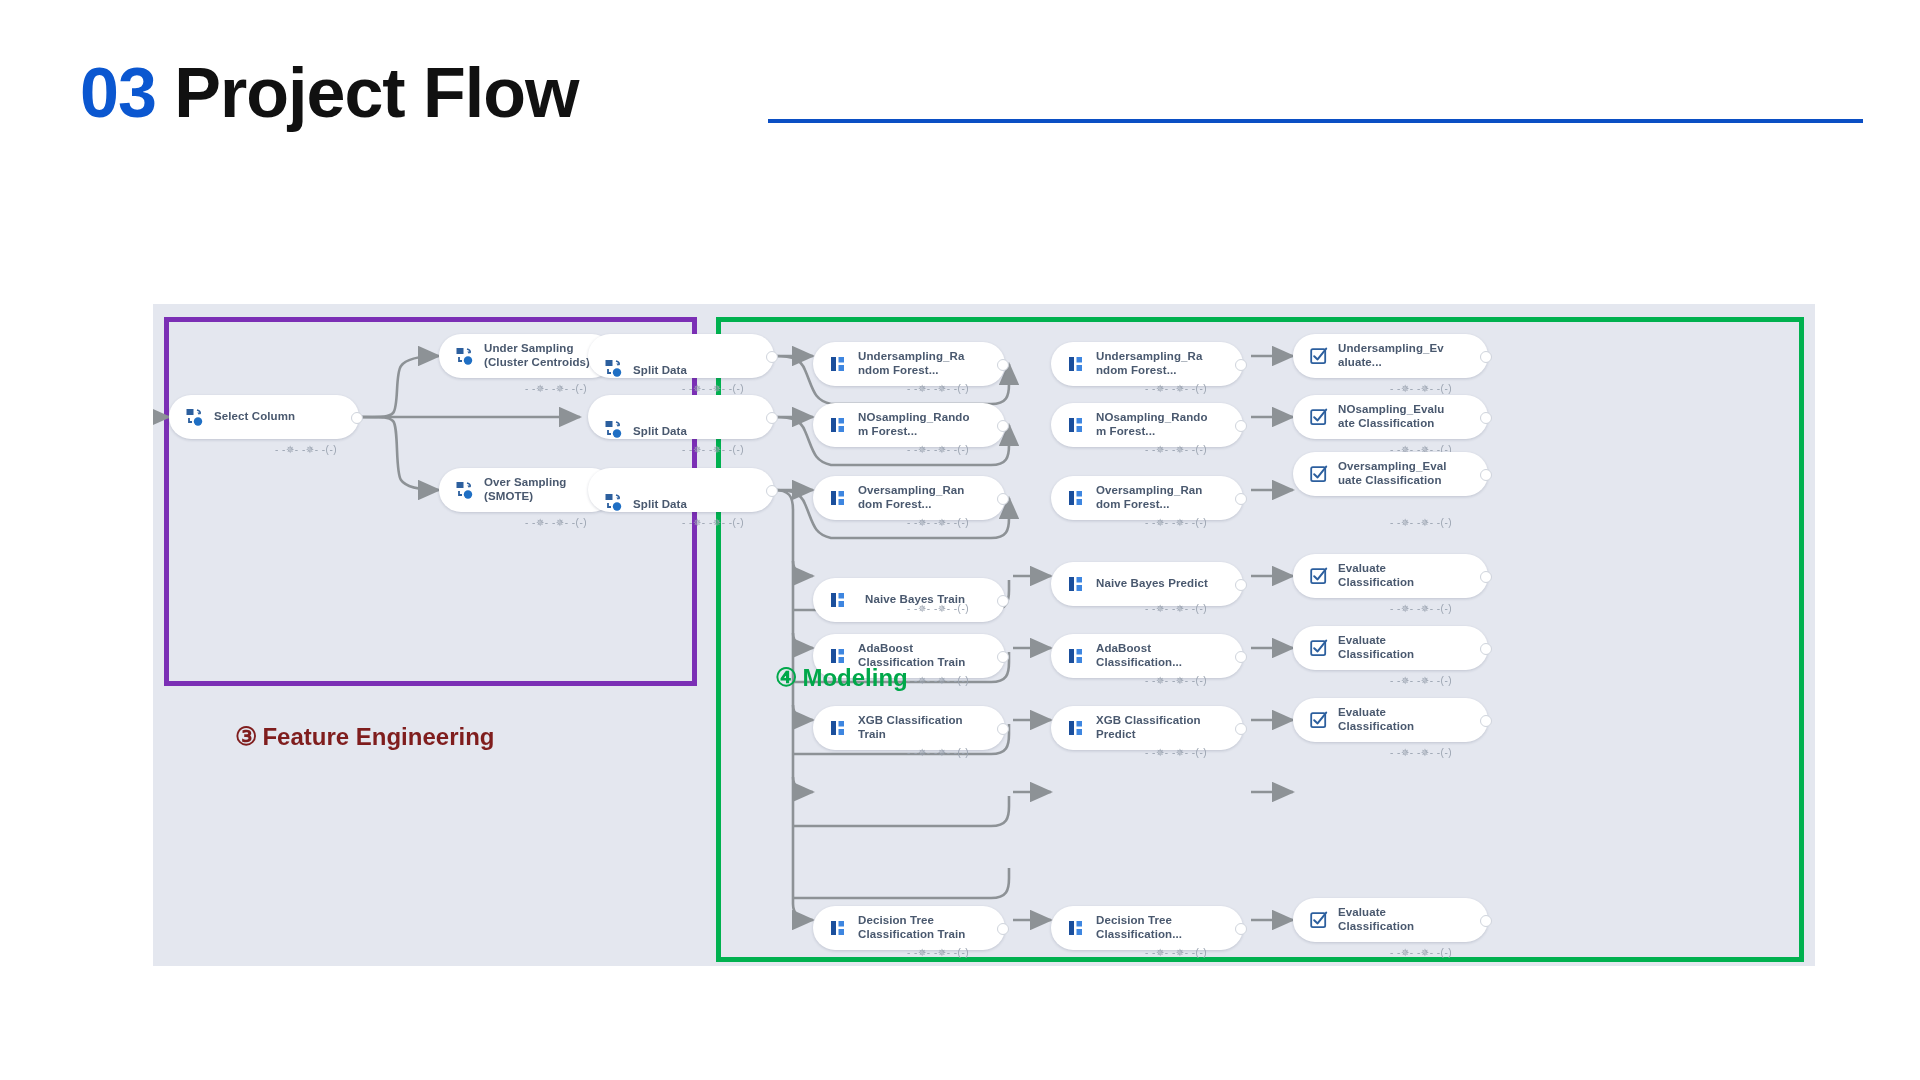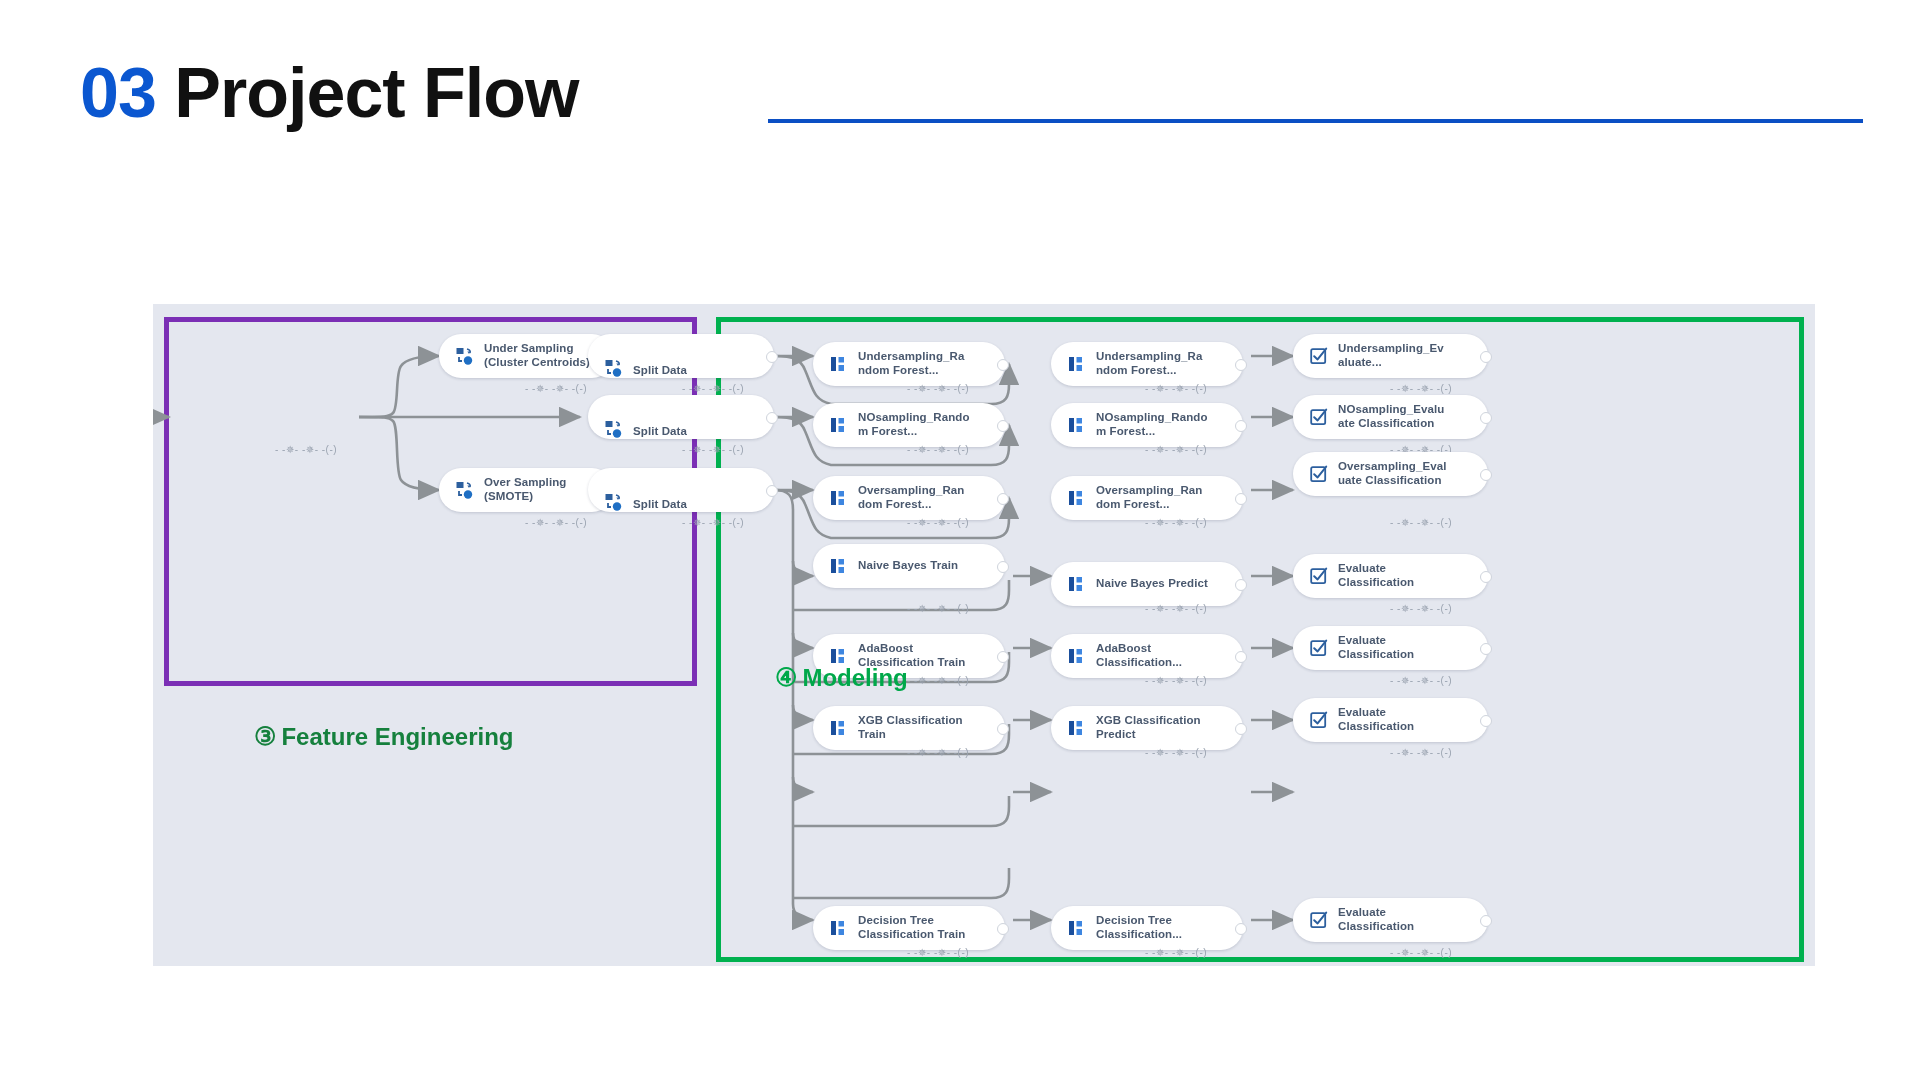--- a/index.html
+++ b/index.html
@@ -40,21 +40,21 @@
   #group-model{
     left:563px;top:13px;width:1088px;height:645px;
     border:5px solid #00b14f;
   }
 
   
   .group-caption{
     position:absolute;white-space:nowrap;
     font-size:24px;font-weight:bold;text-align:right;
   }
-  #caption-fe{left:254px;top:722px;color:#15803d;}
+  #caption-fe{left:235px;top:722px;color:#7f1d1d;}
   #caption-model{left:775px;top:663px;color:#00a84a;}
   .caption-circ{font-size:25px;margin-right:5px;}
 
   
   #wires{position:absolute;left:0;top:0;width:1662px;height:662px;}
   #wires path{fill:none;stroke:#8d9296;stroke-width:2.6;}
   #wires .arrow{fill:#8d9296;stroke:none;}
 
   
   .node{
@@ -167,20 +167,31 @@
     <path d="M1098,52  L1140,52" marker-end="url(#ah)"></path>
     <path d="M1098,113 L1140,113" marker-end="url(#ah)"></path>
     <path d="M1098,186 L1140,186" marker-end="url(#ah)"></path>
     <path d="M1098,272 L1140,272" marker-end="url(#ah)"></path>
     <path d="M1098,344 L1140,344" marker-end="url(#ah)"></path>
     <path d="M1098,416 L1140,416" marker-end="url(#ah)"></path>
     <path d="M1098,488 L1140,488" marker-end="url(#ah)"></path>
     <path d="M1098,616 L1140,616" marker-end="url(#ah)"></path>
   </svg>
 
+  <div class="node w-select" style="left:16px;top:91px;">
+    <svg class="ic" viewBox="0 0 20 20">
+      <rect x="1.5" y="2" width="7" height="6" fill="#2c5f9e"></rect>
+      <path d="M12 3 q4 1 3 4" stroke="#2c5f9e" stroke-width="1.6" fill="none"></path>
+      <path d="M14 8 l1.4 -2.6 l-3 .2 z" fill="#2c5f9e"></path>
+      <path d="M4 11 v4 h3" stroke="#2c5f9e" stroke-width="1.8" fill="none"></path>
+      <circle cx="13" cy="14.5" r="4.2" fill="#1f6fc4"></circle>
+    </svg>
+    <span class="lbl">Select Column</span>
+    <span class="port"></span>
+  </div>
   <div class="subcap" style="left:122px;top:140px;">- -✵- -✵- -(-)</div>
 
   <div class="node w-samp" style="left:286px;top:30px;">
     <svg class="ic" viewBox="0 0 20 20">
       <rect x="1.5" y="2" width="7" height="6" fill="#2c5f9e"></rect>
       <path d="M12 3 q4 1 3 4" stroke="#2c5f9e" stroke-width="1.6" fill="none"></path>
       <path d="M14 8 l1.4 -2.6 l-3 .2 z" fill="#2c5f9e"></path>
       <path d="M4 11 v4 h3" stroke="#2c5f9e" stroke-width="1.8" fill="none"></path>
       <circle cx="13" cy="14.5" r="4.2" fill="#1f6fc4"></circle>
     </svg>
@@ -333,21 +344,21 @@
       <div class="node w-eval" style="left: 1140px; top: 148px;">
         <svg class="ic" viewBox="0 0 20 20">
           <rect x="2.2" y="3.2" width="14" height="14" rx="1.6" fill="none" stroke="#2c5f9e" stroke-width="1.8"></rect>
           <path d="M5.2 10.2 L8.6 13.4 L17.2 2.6" fill="none" stroke="#2c5f9e" stroke-width="2" stroke-linecap="round" stroke-linejoin="round"></path>
         </svg>
         <span class="lbl">Oversampling_Eval
 uate Classification</span>
         <span class="port"></span>
       </div>
       <div class="subcap" style="left: 1237px; top: 213px;">- -✵- -✵- -(-)</div>
-      <div class="node w-mid" style="left: 660px; top: 232px;">
+      <div class="node w-mid" style="left: 660px; top: 266px; gap: 7px;">
         <svg class="ic" viewBox="0 0 20 20">
           <rect x="2" y="3" width="5" height="14" fill="#1b4f9c"></rect>
           <rect x="9.5" y="3" width="5.5" height="5.5" fill="#3e86e0"></rect>
           <rect x="9.5" y="11" width="5.5" height="6" fill="#3e86e0"></rect>
         </svg>
         <span class="lbl">Naive Bayes Train</span>
         <span class="port"></span>
       </div>
       <div class="subcap" style="left: 754px; top: 299px;">- -✵- -✵- -(-)</div>
       <div class="node w-mid" style="left: 898px; top: 250px;">

